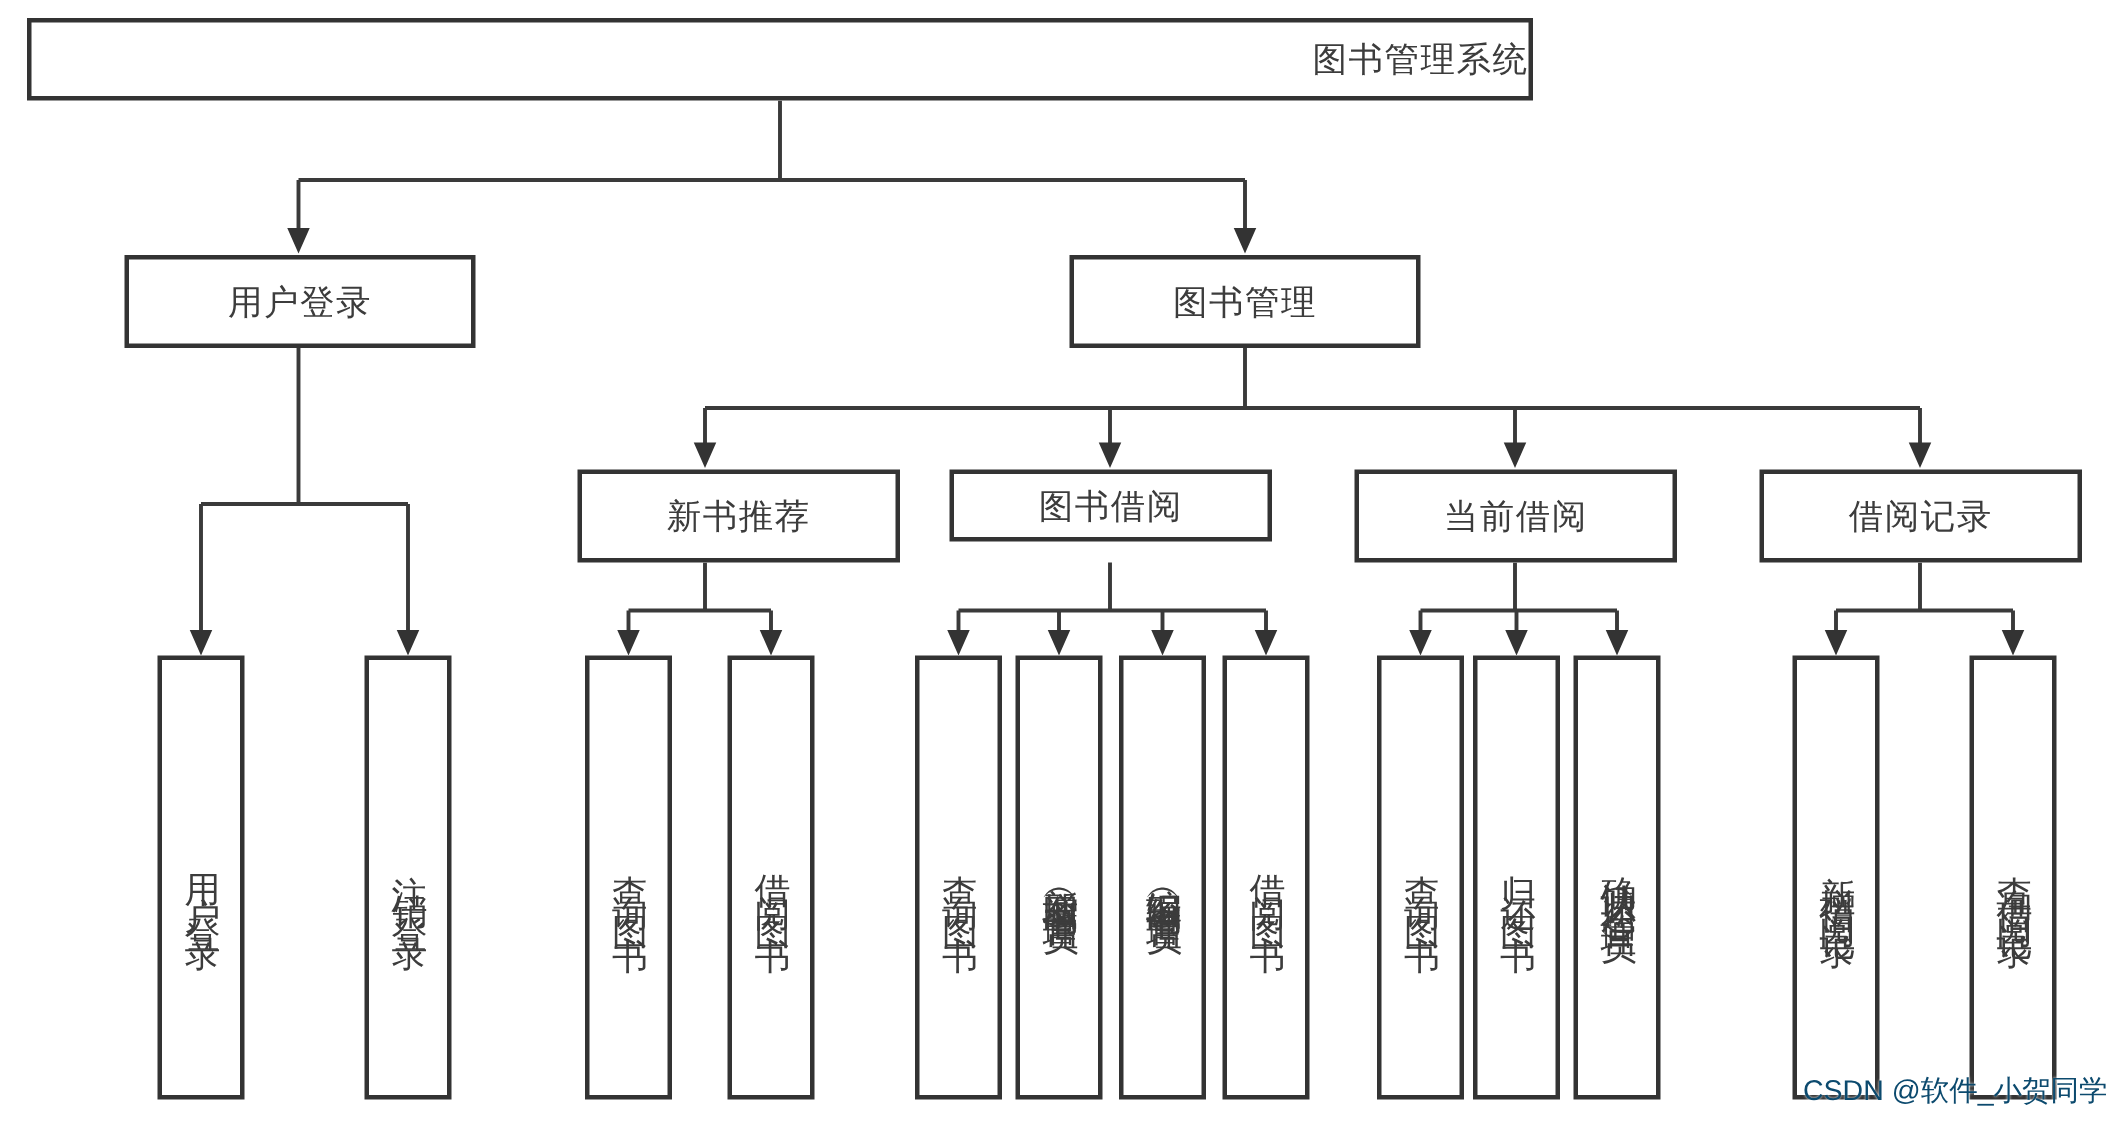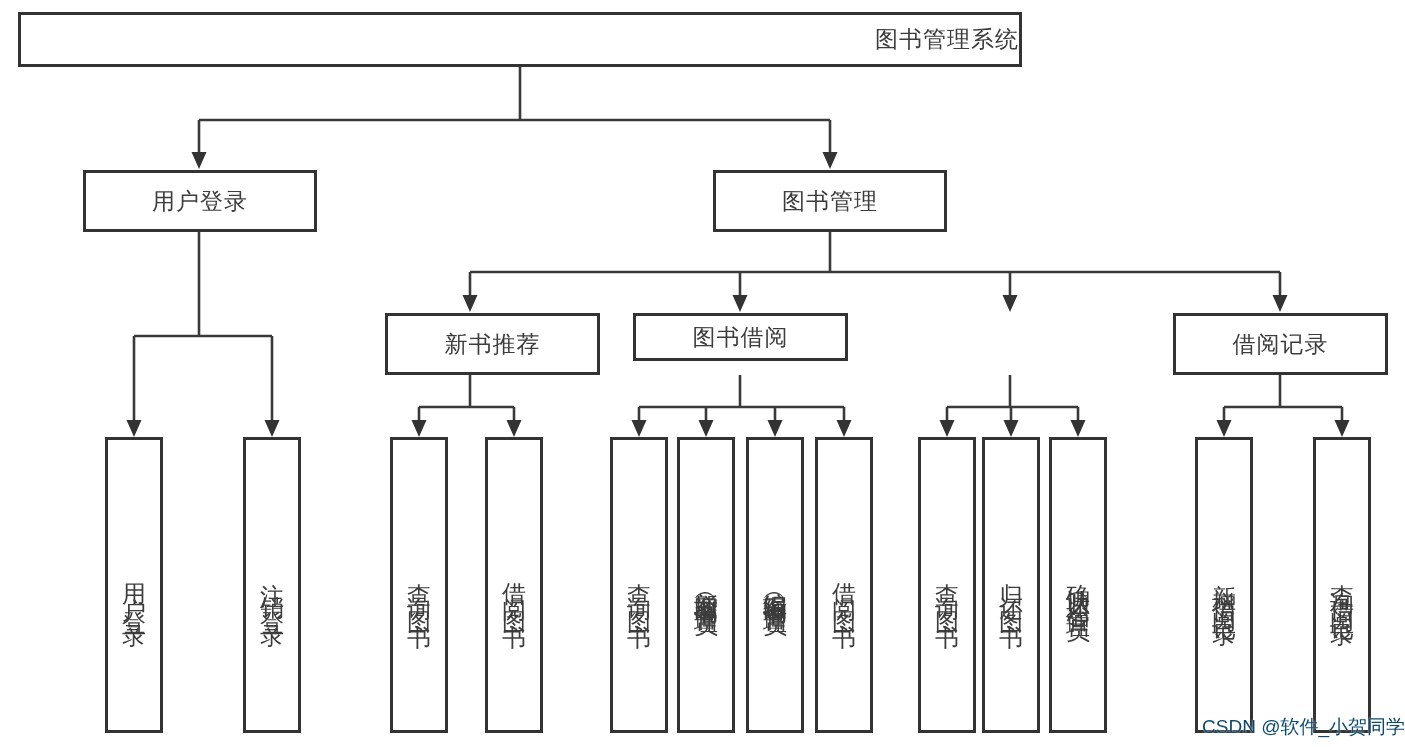--- a/index.html
+++ b/index.html
@@ -62,20 +62,23 @@
   <div class="node h" style="left:713px;top:170px;width:234px;height:62px">
     <span>图书管理</span>
   </div>
 
   <div class="node h" style="left:385px;top:313px;width:215px;height:62px">
     <span>新书推荐</span>
   </div>
   <div class="node h" style="left:633px;top:313px;width:215px;height:48px">
     <span>图书借阅</span>
   </div>
+  <div class="node h" style="left:903px;top:313px;width:215px;height:62px">
+    <span>当前借阅</span>
+  </div>
   <div class="node h" style="left:1173px;top:313px;width:215px;height:62px">
     <span>借阅记录</span>
   </div>
 
   <div class="node v ls14" style="left:105px;top:437px;width:58px;height:296px">
     <span class="txt">用户登录</span>
   </div>
   <div class="node v ls14" style="left:243px;top:437px;width:58px;height:296px">
     <span class="txt">注销登录</span>
   </div>

